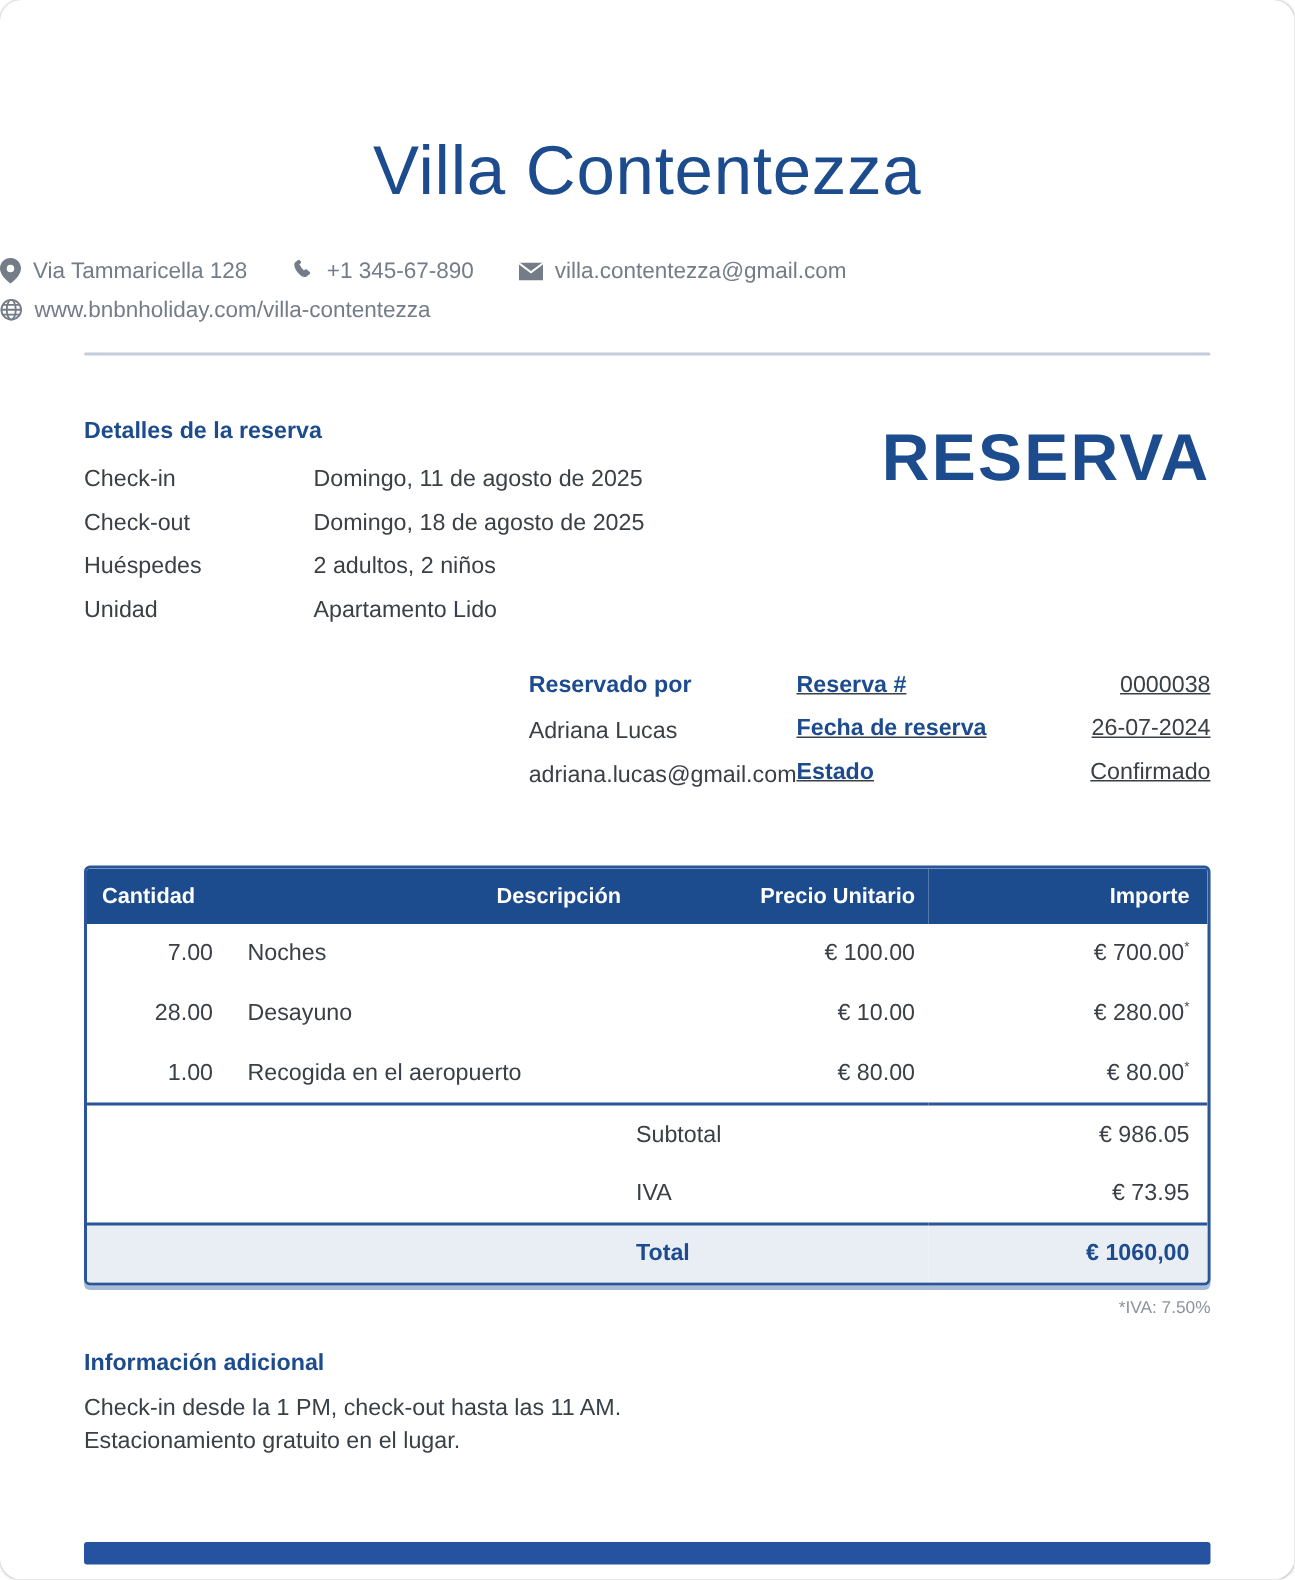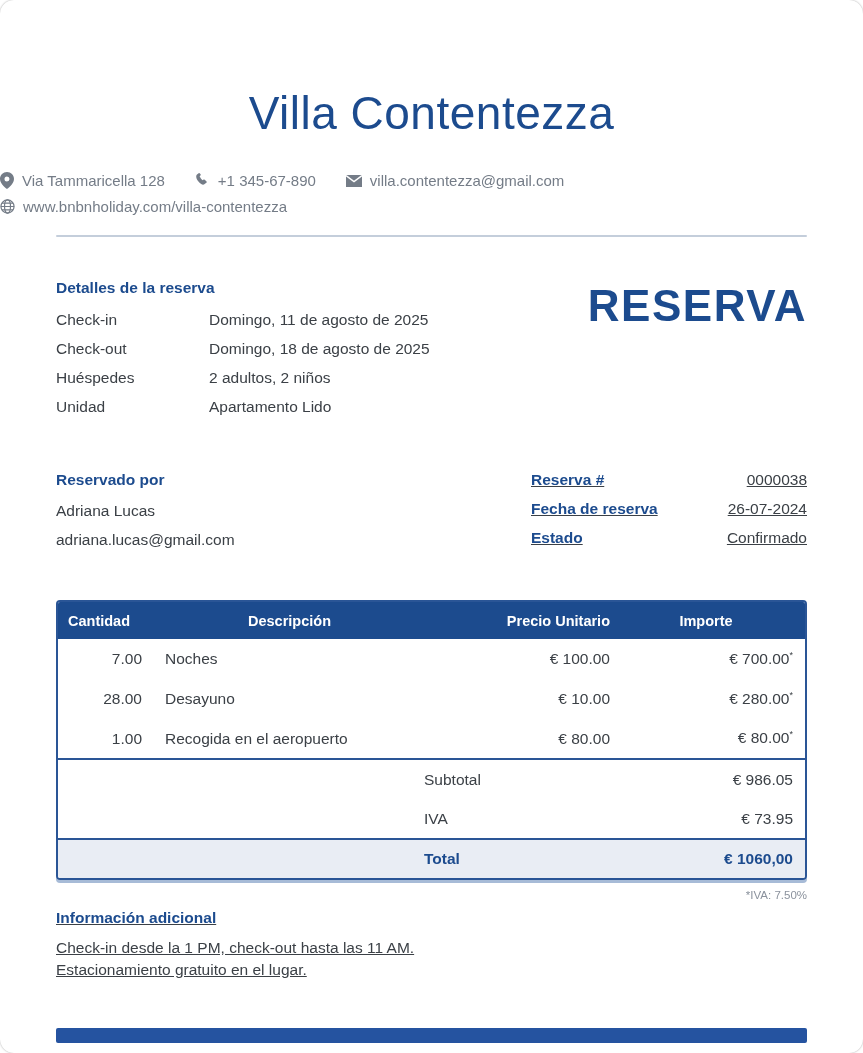--- a/index.html
+++ b/index.html
@@ -59,21 +59,21 @@
     color:var(--navy);font-weight:700;font-size:15.5px;margin-bottom:14px;
   }
   .kv-row{display:flex;font-size:15.5px;line-height:17px;margin-bottom:12px;}
   .kv-label{width:153px;flex:none;}
   .doc-label{
     font-size:44px;font-weight:800;letter-spacing:1.5px;color:var(--navy);
     margin-top:2px;
   }
 
   
-  .booking-section{display:flex;justify-content:space-between;margin-top:44px;}
+  .booking-section{display:flex;justify-content:flex-end;margin-top:21px;}
   .reserved-by{font-size:15.5px;line-height:17px;}
   .reserved-by .line{margin-bottom:12px;}
   .meta-col{width:276px;flex:none;text-decoration:underline;}
   .meta-row{
     display:flex;justify-content:space-between;
     font-size:15.5px;line-height:17px;margin-bottom:12px;
   }
   .meta-label{color:var(--navy);font-weight:700;}
 
   
@@ -87,43 +87,43 @@
   table{width:100%;border-collapse:collapse;font-size:15.5px;}
   col.c-qty{width:88px;}
   col.c-desc{width:268px;}
   col.c-unit{width:205px;}
   thead th{
     background:var(--navy);color:#fff;
     font-size:14.5px;font-weight:700;
     height:37px;vertical-align:middle;
   }
   th.h-qty{text-align:left;padding-left:10px;}
-  th.h-desc{text-align:center;padding-left:19px;}
+  th.h-desc{text-align:right;padding-left:19px;}
   th.h-unit{text-align:right;padding-right:9px;}
-  th.h-amt{text-align:center;padding-right:12px;}
+  th.h-amt{text-align:right;padding-right:12px;}
   tbody td{height:40px;vertical-align:middle;color:var(--text);}
   td.qty{text-align:right;padding-right:4px;}
   td.desc{text-align:left;padding-left:19px;}
   td.unit{text-align:right;padding-right:9px;}
   td.amt{text-align:right;padding-right:12px;}
   td.amt sup{font-size:9px;vertical-align:super;}
   tr.summary-row td{height:40px;}
   tr.summary-row.first td{border-top:2px solid var(--tableBorder);}
   td.sum-label{text-align:left;padding-left:10px;}
   tr.total-row td{
     background:var(--totalBg);
     border-top:2px solid var(--tableBorder);
     height:39px;color:var(--navy);font-weight:700;
   }
   .table-footnote{
     text-align:right;font-size:11.5px;color:var(--faint);margin-top:9px;
   }
 
   
-  .additional{margin-top:8px;text-decoration:underline;}
+  .additional{margin-top:22px;}
   .additional p{font-size:15.5px;line-height:22px;margin-top:10px;color:var(--text);}
 
   .footer-accent-bar{
     position:absolute;left:56px;right:56px;bottom:10px;
     height:15px;background:#2553a0;border-radius:2px;
   }
 </style>
 </head>
 <body>
 

